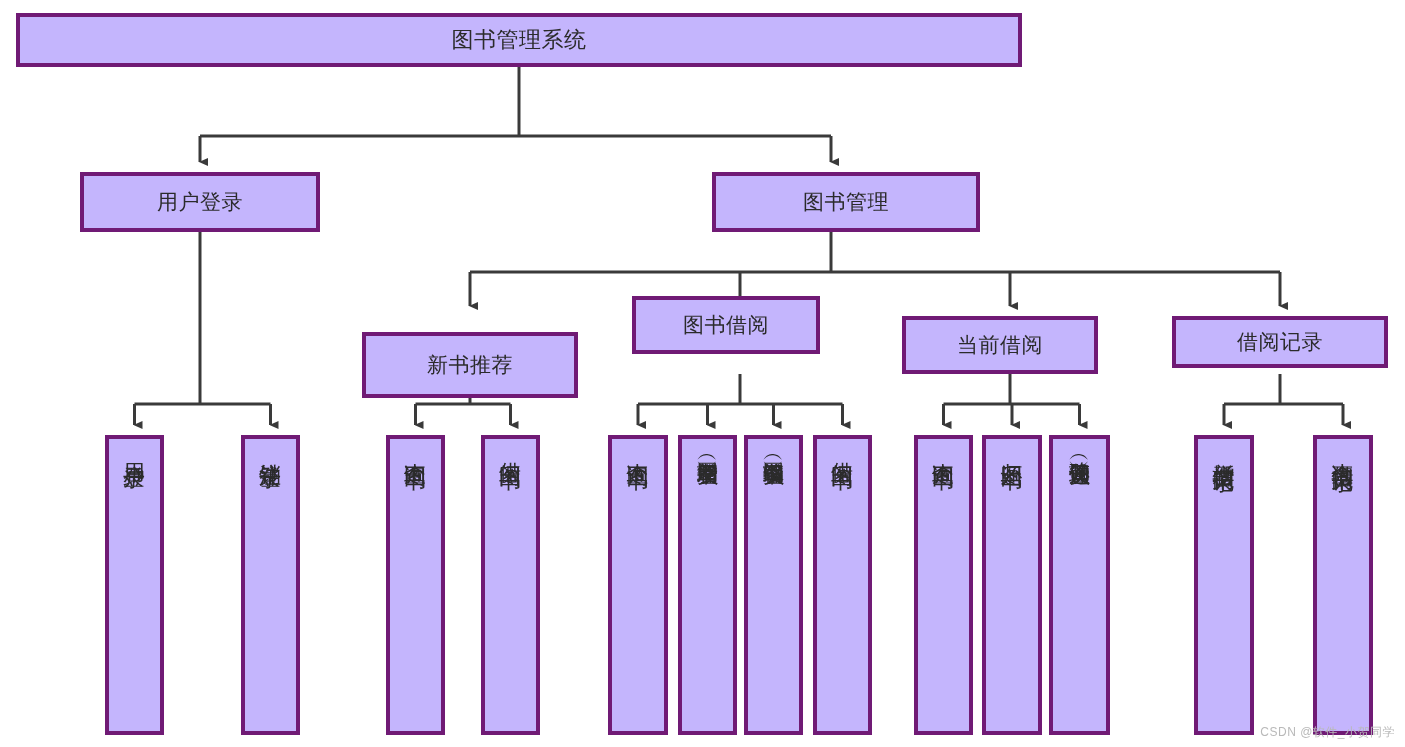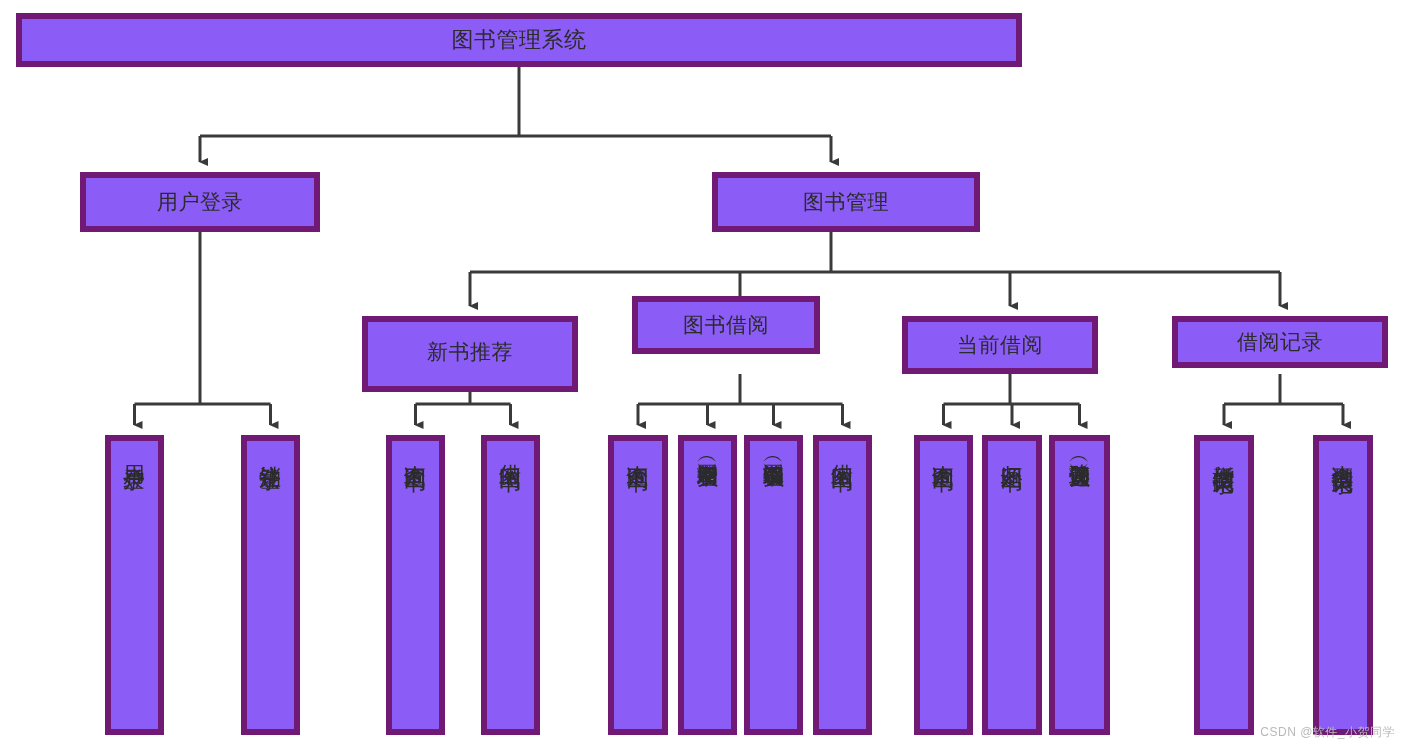--- a/index.html
+++ b/index.html
@@ -20,22 +20,22 @@
     position: absolute;
     left: 0;
     top: 0;
     width: 1405px;
     height: 747px;
     pointer-events: none;
   }
   .node {
     position: absolute;
     box-sizing: border-box;
-    background: #8b5cf6;
-    border: 6px solid #701a75;
+    background: #c4b5fd;
+    border: 4px solid #701a75;
     display: flex;
     align-items: center;
     justify-content: center;
     color: #2b2b2b;
     z-index: 2;
   }
   .node .label {
     display: block;
     line-height: 1.18;
     letter-spacing: 0.5px;
@@ -131,21 +131,21 @@
   <div id="node-layer">
       <div class="node horiz root" style="left: 16px; top: 13px; width: 1006px; height: 54px;">
         <span class="label">图书管理系统</span>
       </div>
       <div class="node horiz" style="left: 80px; top: 172px; width: 240px; height: 60px;">
         <span class="label">用户登录</span>
       </div>
       <div class="node horiz" style="left: 712px; top: 172px; width: 268px; height: 60px;">
         <span class="label">图书管理</span>
       </div>
-      <div class="node horiz" style="left: 362px; top: 316px; width: 216px; height: 76px; font-family: Liberation Mono, monospace;">
+      <div class="node horiz" style="left: 362px; top: 332px; width: 216px; height: 66px;">
         <span class="label">新书推荐</span>
       </div>
       <div class="node horiz" style="left: 632px; top: 296px; width: 188px; height: 58px;">
         <span class="label">图书借阅</span>
       </div>
       <div class="node horiz" style="left: 902px; top: 316px; width: 196px; height: 58px;">
         <span class="label">当前借阅</span>
       </div>
       <div class="node horiz" style="left: 1172px; top: 316px; width: 216px; height: 52px;">
         <span class="label">借阅记录</span>

